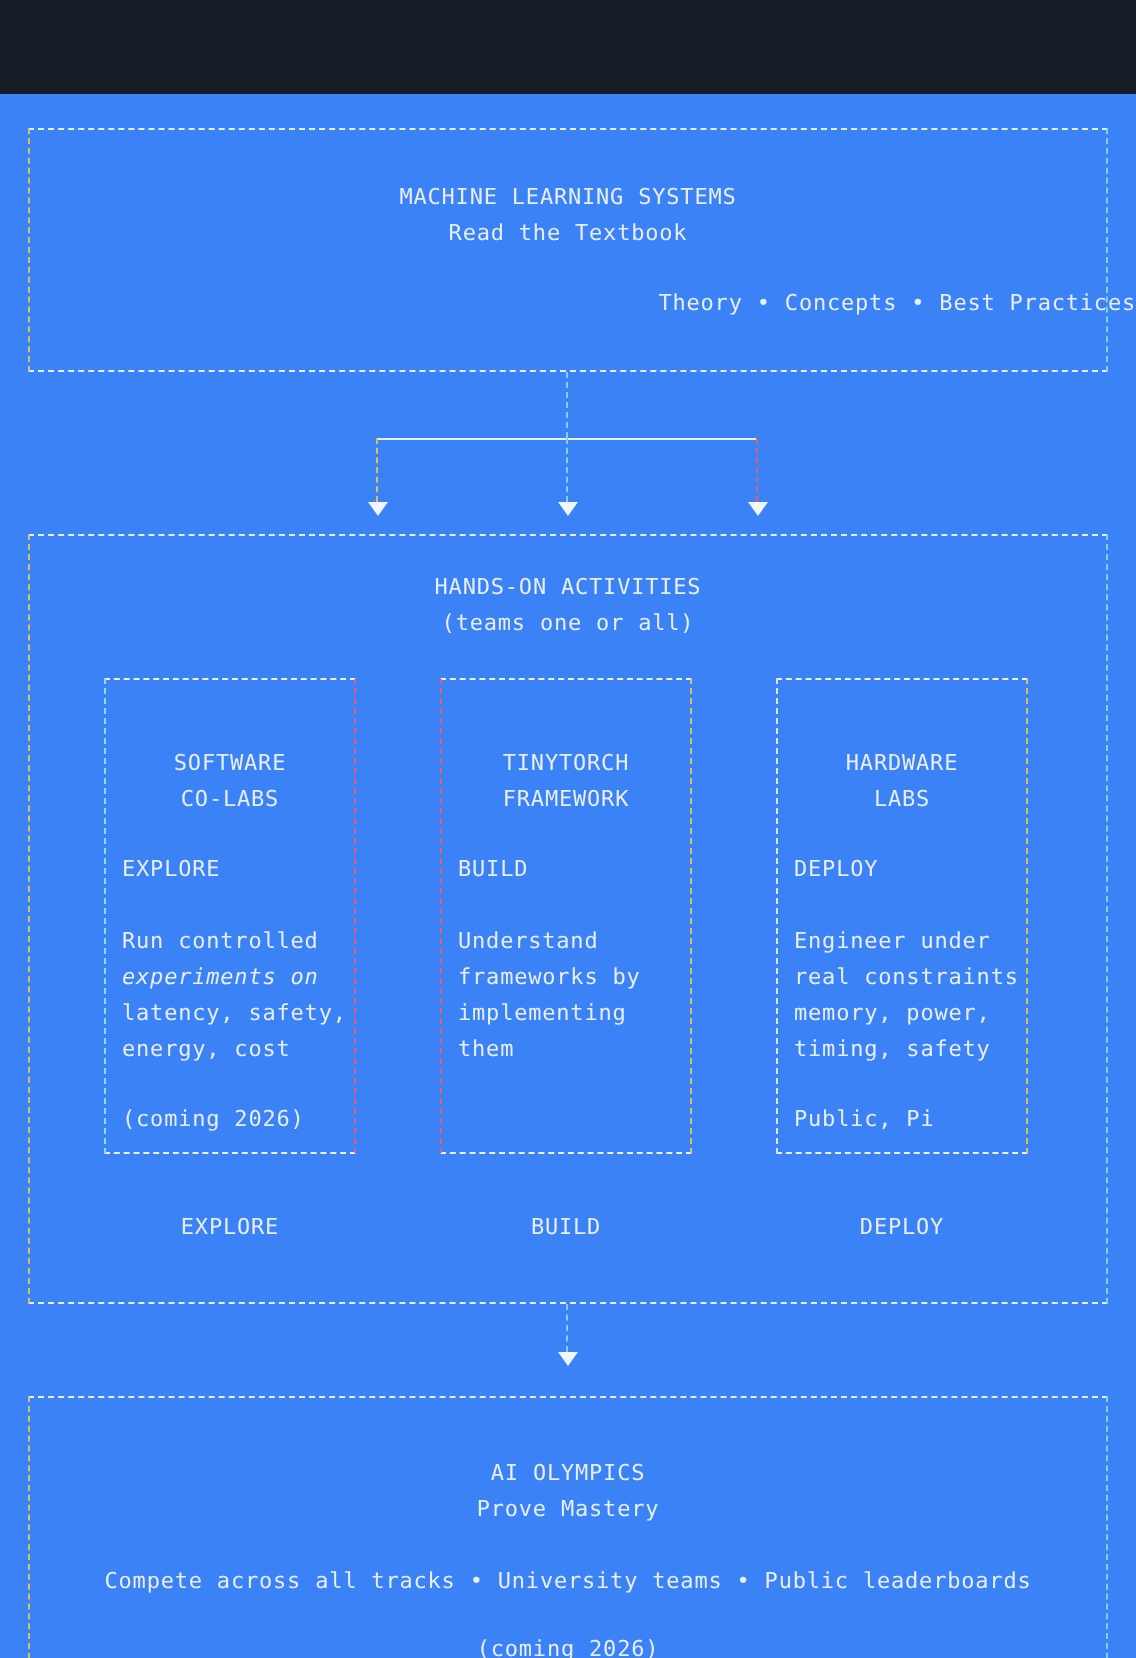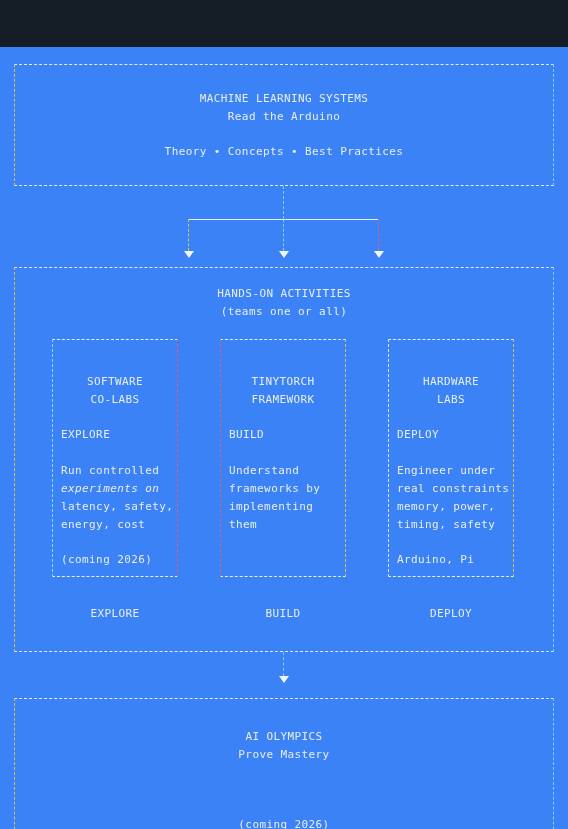--- a/index.html
+++ b/index.html
@@ -81,22 +81,22 @@
   .colbody { text-align: left; }
 </style>
 </head>
 <body>
 
 <div id="page">
 
   <div class="panel" style="left:14px; top:17px; width:540px; height:122px;"></div>
 
   <div class="txt ctr" style="top:43px;">MACHINE LEARNING SYSTEMS</div>
-  <div class="txt ctr" style="top:61px;">Read the Arduino</div>
-  <div class="txt ctr" style="top:96px;">Theory • Concepts • Best Practices</div>
+  <div class="txt ctr" style="top:61px;">Read the Textbook</div>
+  <div class="txt ctr" style="top:96px;text-align:right;">Theory • Concepts • Best Practices</div>
 
   <div class="vline" style="left:283px; top:139px; height:33px;"></div>
   <div class="hline" style="left:188px; top:172px; width:190px;"></div>
 
   <div class="vline y" style="left:188px; top:172px; height:32px;"></div>
   <div class="vline" style="left:283px; top:172px; height:32px;"></div>
   <div class="vline r" style="left:378px; top:172px; height:32px;"></div>
 
   <div class="arrow" style="left:184px; top:204px;"></div>
   <div class="arrow" style="left:279px; top:204px;"></div>
@@ -133,25 +133,26 @@
 
   <div class="innerbox c3" style="left:388px; top:292px; width:126px; height:238px;"></div>
 
   <div class="txt colhead" style="left:388px; top:326px; width:126px;">HARDWARE</div>
   <div class="txt colhead" style="left:388px; top:344px; width:126px;">LABS</div>
   <div class="txt colbody" style="left:397px; top:379px;">DEPLOY</div>
   <div class="txt colbody" style="left:397px; top:415px;">Engineer under</div>
   <div class="txt colbody" style="left:397px; top:433px;">real constraints</div>
   <div class="txt colbody" style="left:397px; top:451px;">memory, power,</div>
   <div class="txt colbody" style="left:397px; top:469px;">timing, safety</div>
-  <div class="txt colbody" style="left:397px; top:504px;">Arduino, Pi</div>
+  <div class="txt colbody" style="left:397px; top:504px;">Public, Pi</div>
   <div class="txt colhead" style="left:388px; top:558px; width:126px;">DEPLOY</div>
 
   <div class="vline" style="left:283px; top:605px; height:24px;"></div>
   <div class="arrow" style="left:279px; top:629px;"></div>
 
   <div class="panel" style="left:14px; top:651px; width:540px; height:161px;"></div>
 
   <div class="txt ctr" style="top:681px;">AI OLYMPICS</div>
   <div class="txt ctr" style="top:699px;">Prove Mastery</div>
+  <div class="txt ctr" style="top:735px;">Compete across all tracks • University teams • Public leaderboards</div>
   <div class="txt ctr" style="top:769px;">(coming 2026)</div>
 
 </div>
 
 </body></html>

